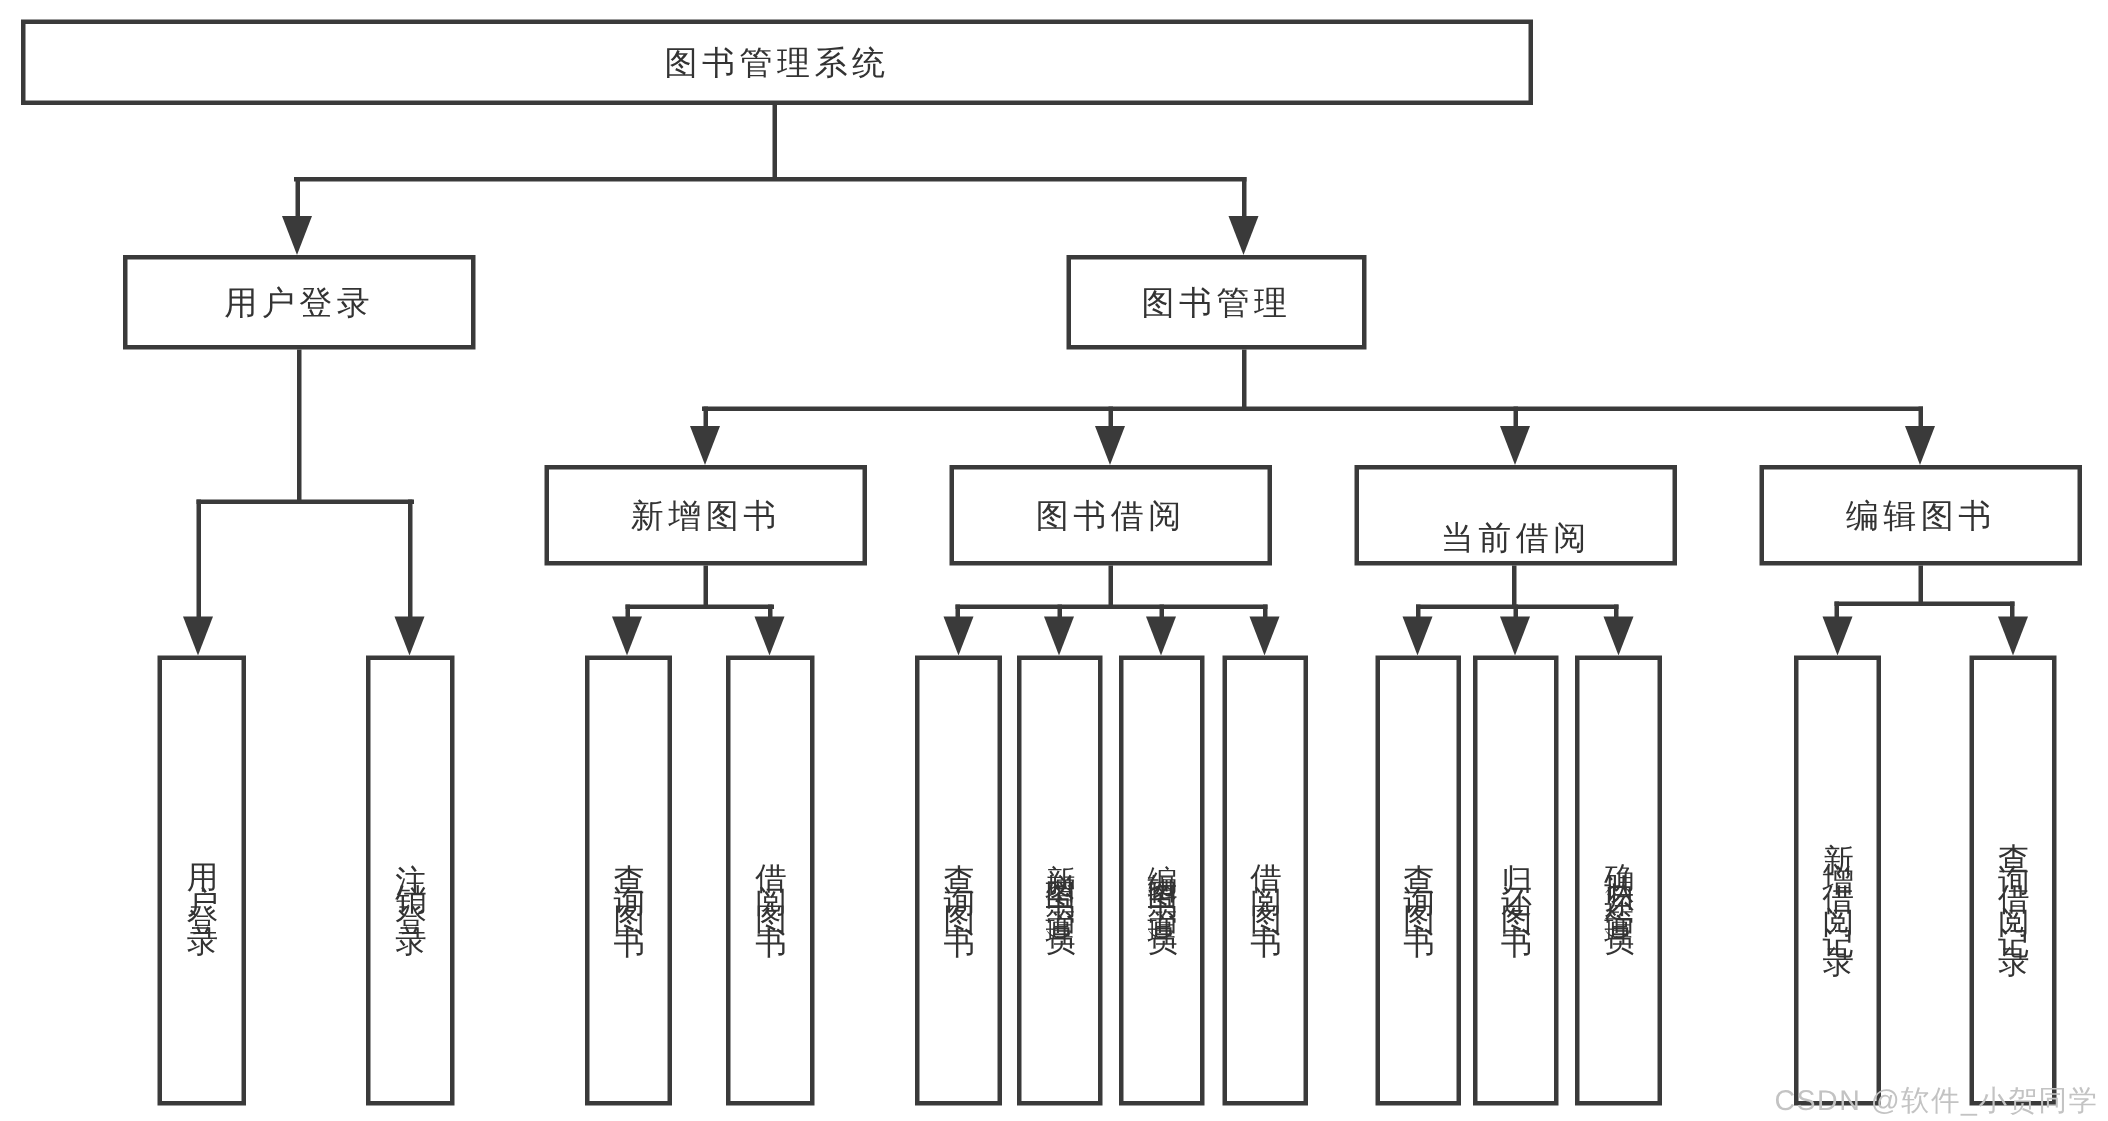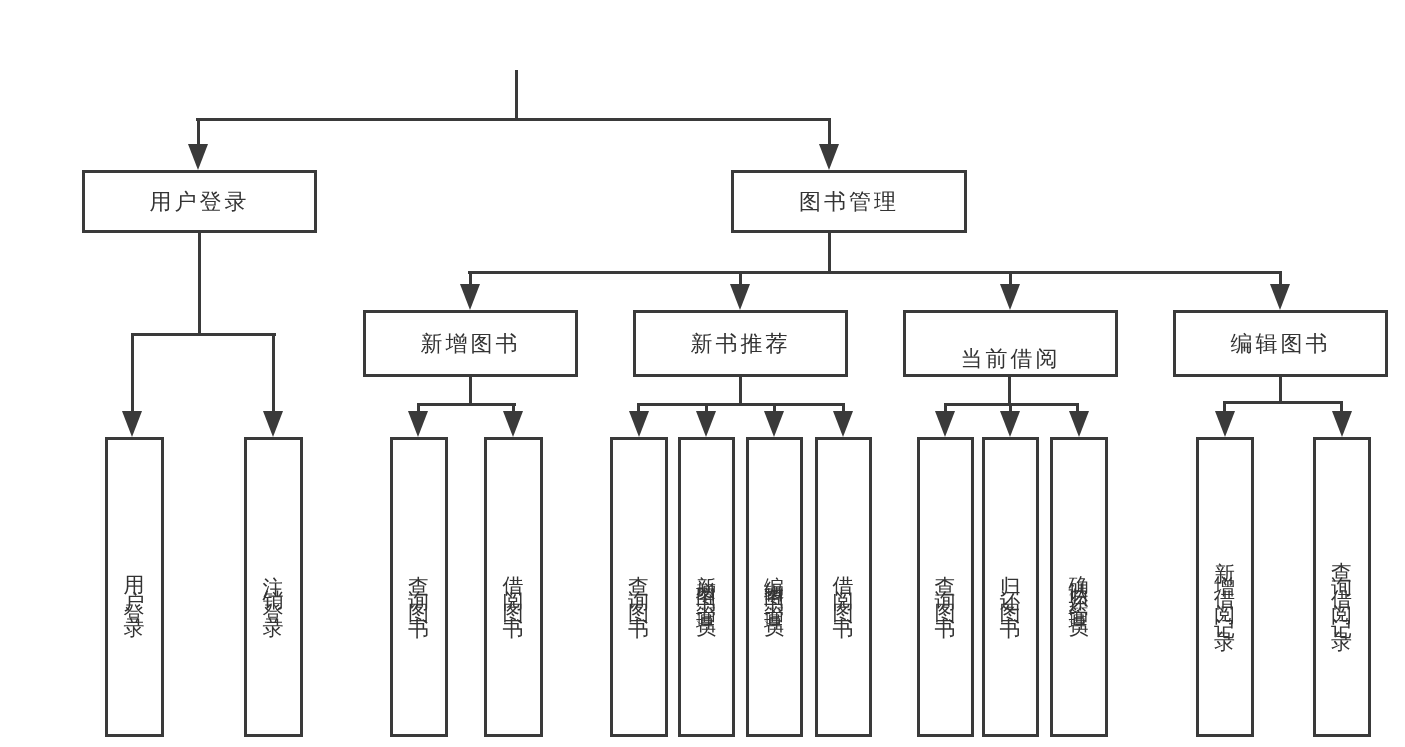--- a/index.html
+++ b/index.html
@@ -35,32 +35,35 @@
   .leaf.tight span{font-size:20px;letter-spacing:6px;}
 
   .watermark{position:absolute;left:1183px;top:721px;font-size:19px;
     color:var(--wm);letter-spacing:1px;white-space:nowrap;z-index:5;}
 </style>
 </head>
 <body>
 
 <div id="stage">
 
+  <div class="hbox" style="left:14px;top:13px;width:1008px;height:57px;">
+    <span>图书管理系统</span>
+  </div>
 
   <div class="ln" style="left:515px;top:70px;width:3px;height:50px;"></div>
   <div class="ln" style="left:196px;top:118px;width:635px;height:3px;"></div>
   <div class="ln" style="left:197px;top:118px;width:3px;height:30px;"></div>
   <div class="ln" style="left:828px;top:118px;width:3px;height:30px;"></div>
   <div class="arrow" style="left:188px;top:144px;"></div>
   <div class="arrow" style="left:819px;top:144px;"></div>
 
   <div class="hbox" style="left:82px;top:170px;width:235px;height:63px;">
     <span>用户登录</span>
   </div>
-  <div class="hbox" style="left:711px;top:170px;width:236px;height:63px;margin-left:20px;">
+  <div class="hbox" style="left:711px;top:170px;width:200px;height:63px;">
     <span>图书管理</span>
   </div>
 
   <div class="ln" style="left:198px;top:233px;width:3px;height:103px;"></div>
   <div class="ln" style="left:131px;top:333px;width:145px;height:3px;"></div>
   <div class="ln" style="left:131px;top:333px;width:3px;height:82px;"></div>
   <div class="ln" style="left:272px;top:333px;width:3px;height:82px;"></div>
   <div class="arrow" style="left:122px;top:411px;"></div>
   <div class="arrow" style="left:263px;top:411px;"></div>
 
@@ -72,21 +75,21 @@
   <div class="ln" style="left:1279px;top:271px;width:3px;height:18px;"></div>
   <div class="arrow" style="left:460px;top:284px;"></div>
   <div class="arrow" style="left:730px;top:284px;"></div>
   <div class="arrow" style="left:1000px;top:284px;"></div>
   <div class="arrow" style="left:1270px;top:284px;"></div>
 
   <div class="hbox" style="left:363px;top:310px;width:215px;height:67px;">
     <span>新增图书</span>
   </div>
   <div class="hbox" style="left:633px;top:310px;width:215px;height:67px;">
-    <span>新书推荐</span>
+    <span>图书借阅</span>
   </div>
   <div class="hbox" style="left:903px;top:310px;width:215px;height:67px;align-items:flex-end;">
     <span>当前借阅</span>
   </div>
   <div class="hbox" style="left:1173px;top:310px;width:215px;height:67px;">
     <span>编辑图书</span>
   </div>
 
   <div class="ln" style="left:469px;top:377px;width:3px;height:29px;"></div>
   <div class="ln" style="left:417px;top:403px;width:99px;height:3px;"></div>
@@ -159,14 +162,15 @@
     <span>确认归还（管理员）</span>
   </div>
 
   <div class="leaf" style="left:1196px;width:58px;">
     <span>新增借阅记录</span>
   </div>
   <div class="leaf" style="left:1313px;width:58px;">
     <span>查询借阅记录</span>
   </div>
 
+  <div class="watermark">CSDN @软件_小贺同学</div>
 
 </div>
 
 </body></html>

